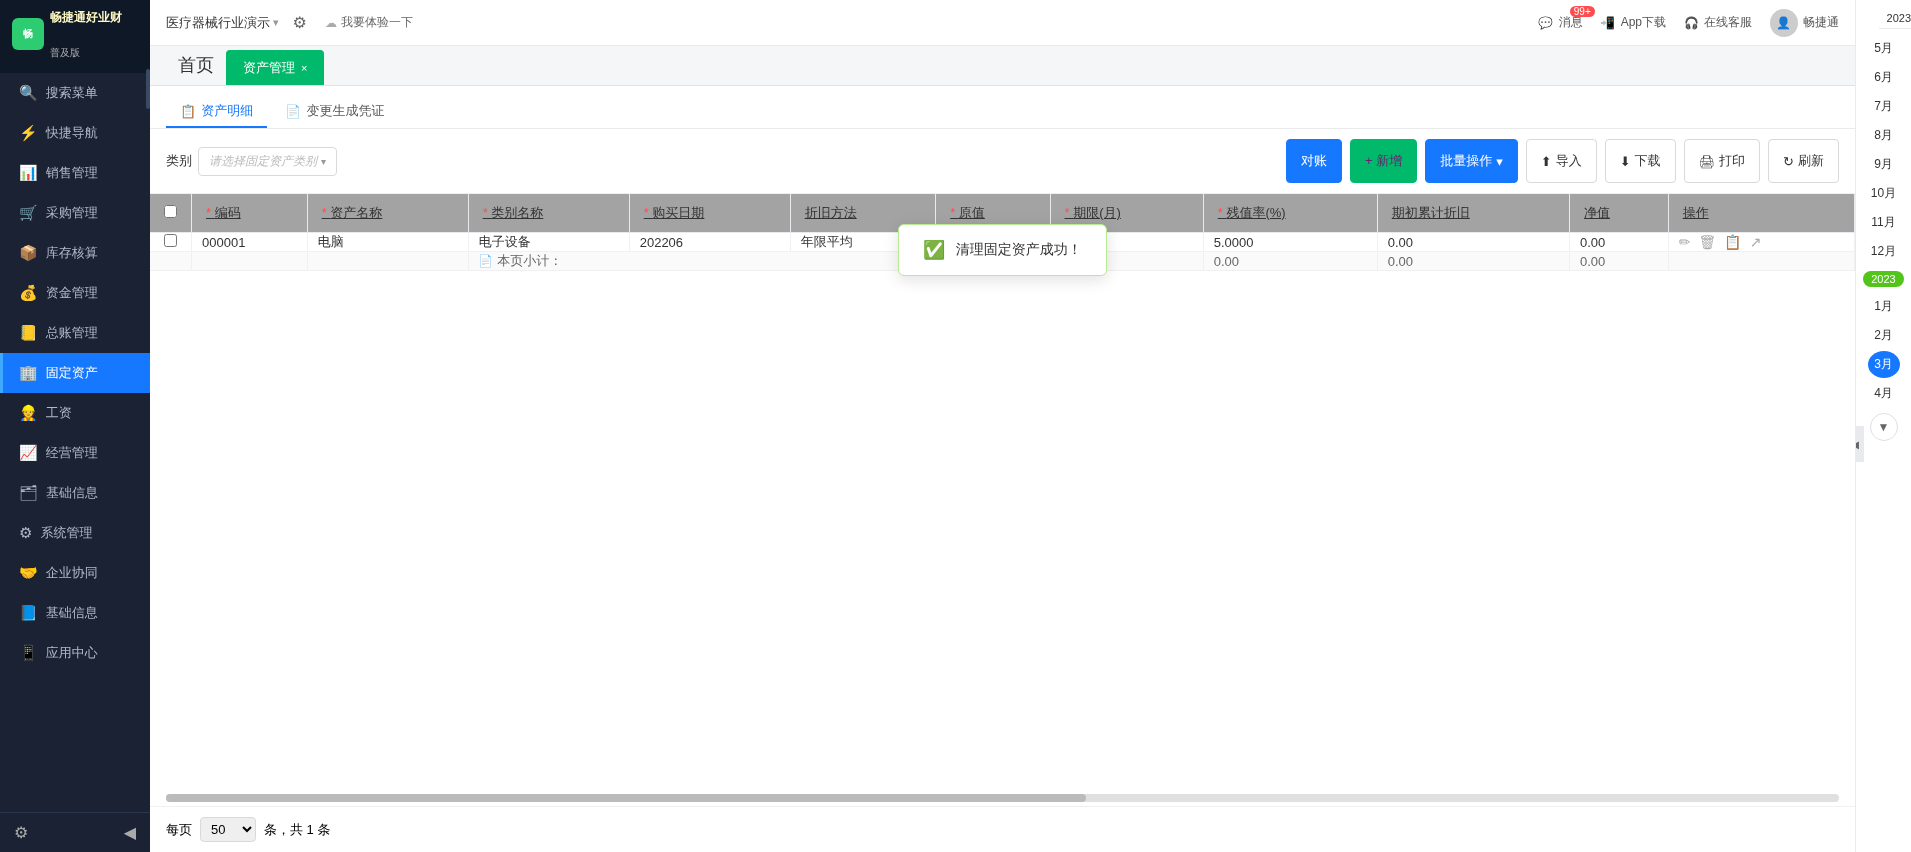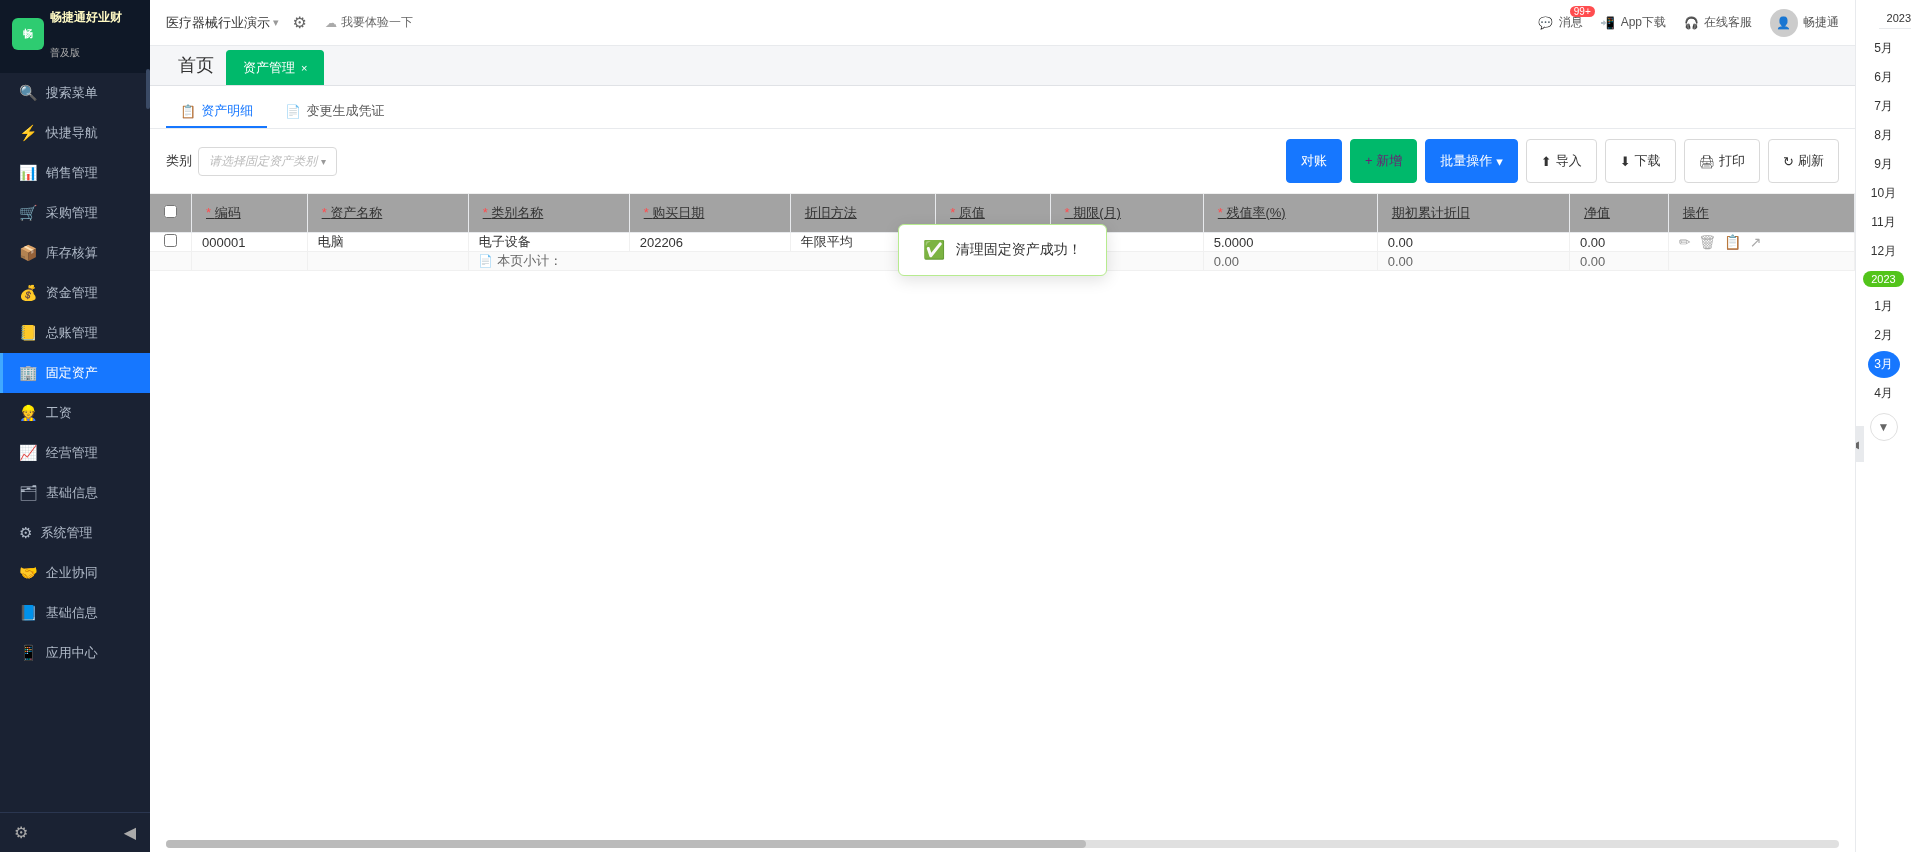--- a/index.html
+++ b/index.html
@@ -623,20 +623,30 @@
             </tr>
           </tbody>
         </table>
       </div>
 
       <div class="hscroll-bar">
         <div class="hscroll-thumb"></div>
       </div>
     </div>
 
+    <div class="pagination">
+      <span>每页</span>
+      <select>
+        <option value="50">50</option>
+        <option value="10">10</option>
+        <option value="20">20</option>
+        <option value="100">100</option>
+      </select>
+      <span>条，共 1 条</span>
+    </div>
 
   </div>
 </div>
 
 <div class="right-panel">
   <div class="right-panel-toggle">◀</div>
   <div class="right-panel-header">2023.03</div>
 
   <div class="month-item">5月</div>
   <div class="month-item">6月</div>

